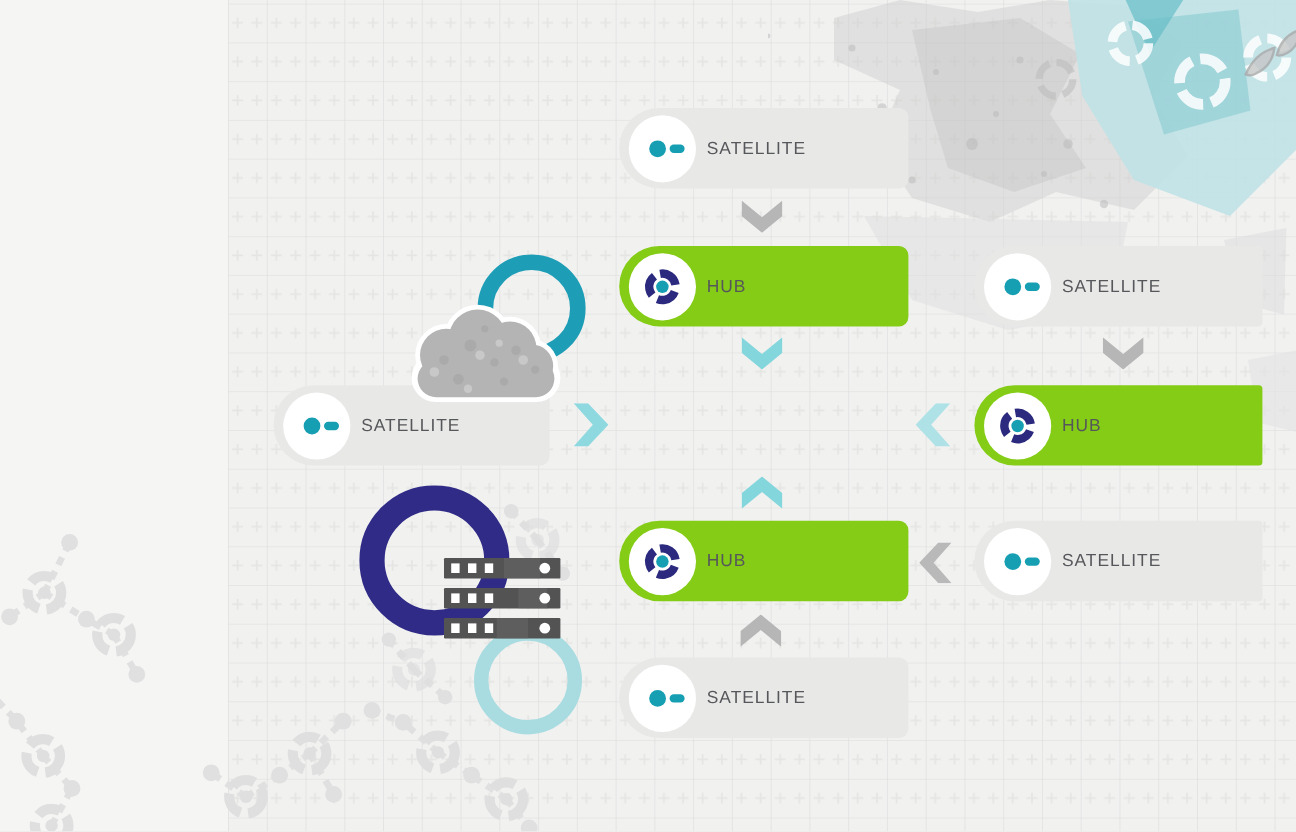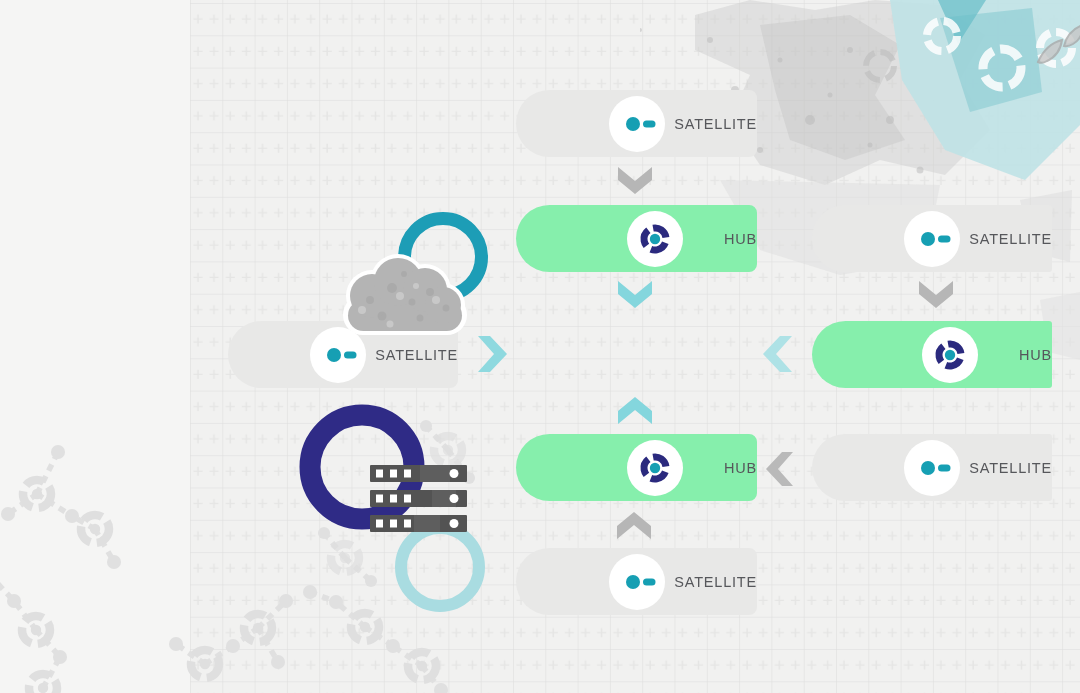--- a/index.html
+++ b/index.html
@@ -6,25 +6,25 @@
   .stage{
     position:relative;width:1080px;height:693px;overflow:hidden;
     background:#f5f5f4;
     font-family:"Liberation Sans",sans-serif;
   }
   .layer{position:absolute;left:0;top:0;pointer-events:none;}
 
   
   .pill{
     position:absolute;height:67px;display:flex;align-items:center;
-    border-radius:34px 8px 8px 34px;z-index:6;justify-content:flex-end;
+    border-radius:34px 8px 8px 34px;z-index:6;
   }
   .pill.right-col{border-radius:34px 3px 3px 34px;}
   .pill.satellite{background:#e8e8e7;}
-  .pill.hub{background:#86efac;gap:32px;}
+  .pill.hub{background:#84cc16;}
   .pill.link{background:#7fd3db;}
   .disc{
     width:56px;height:56px;border-radius:50%;background:#ffffff;
     margin-left:8px;flex:0 0 auto;display:flex;align-items:center;justify-content:center;
   }
   .label{
     margin-left:9px;font-size:14.5px;font-weight:500;letter-spacing:0.8px;
     color:#56575b;
   }
   .arrow{position:absolute;z-index:5;line-height:0;}

